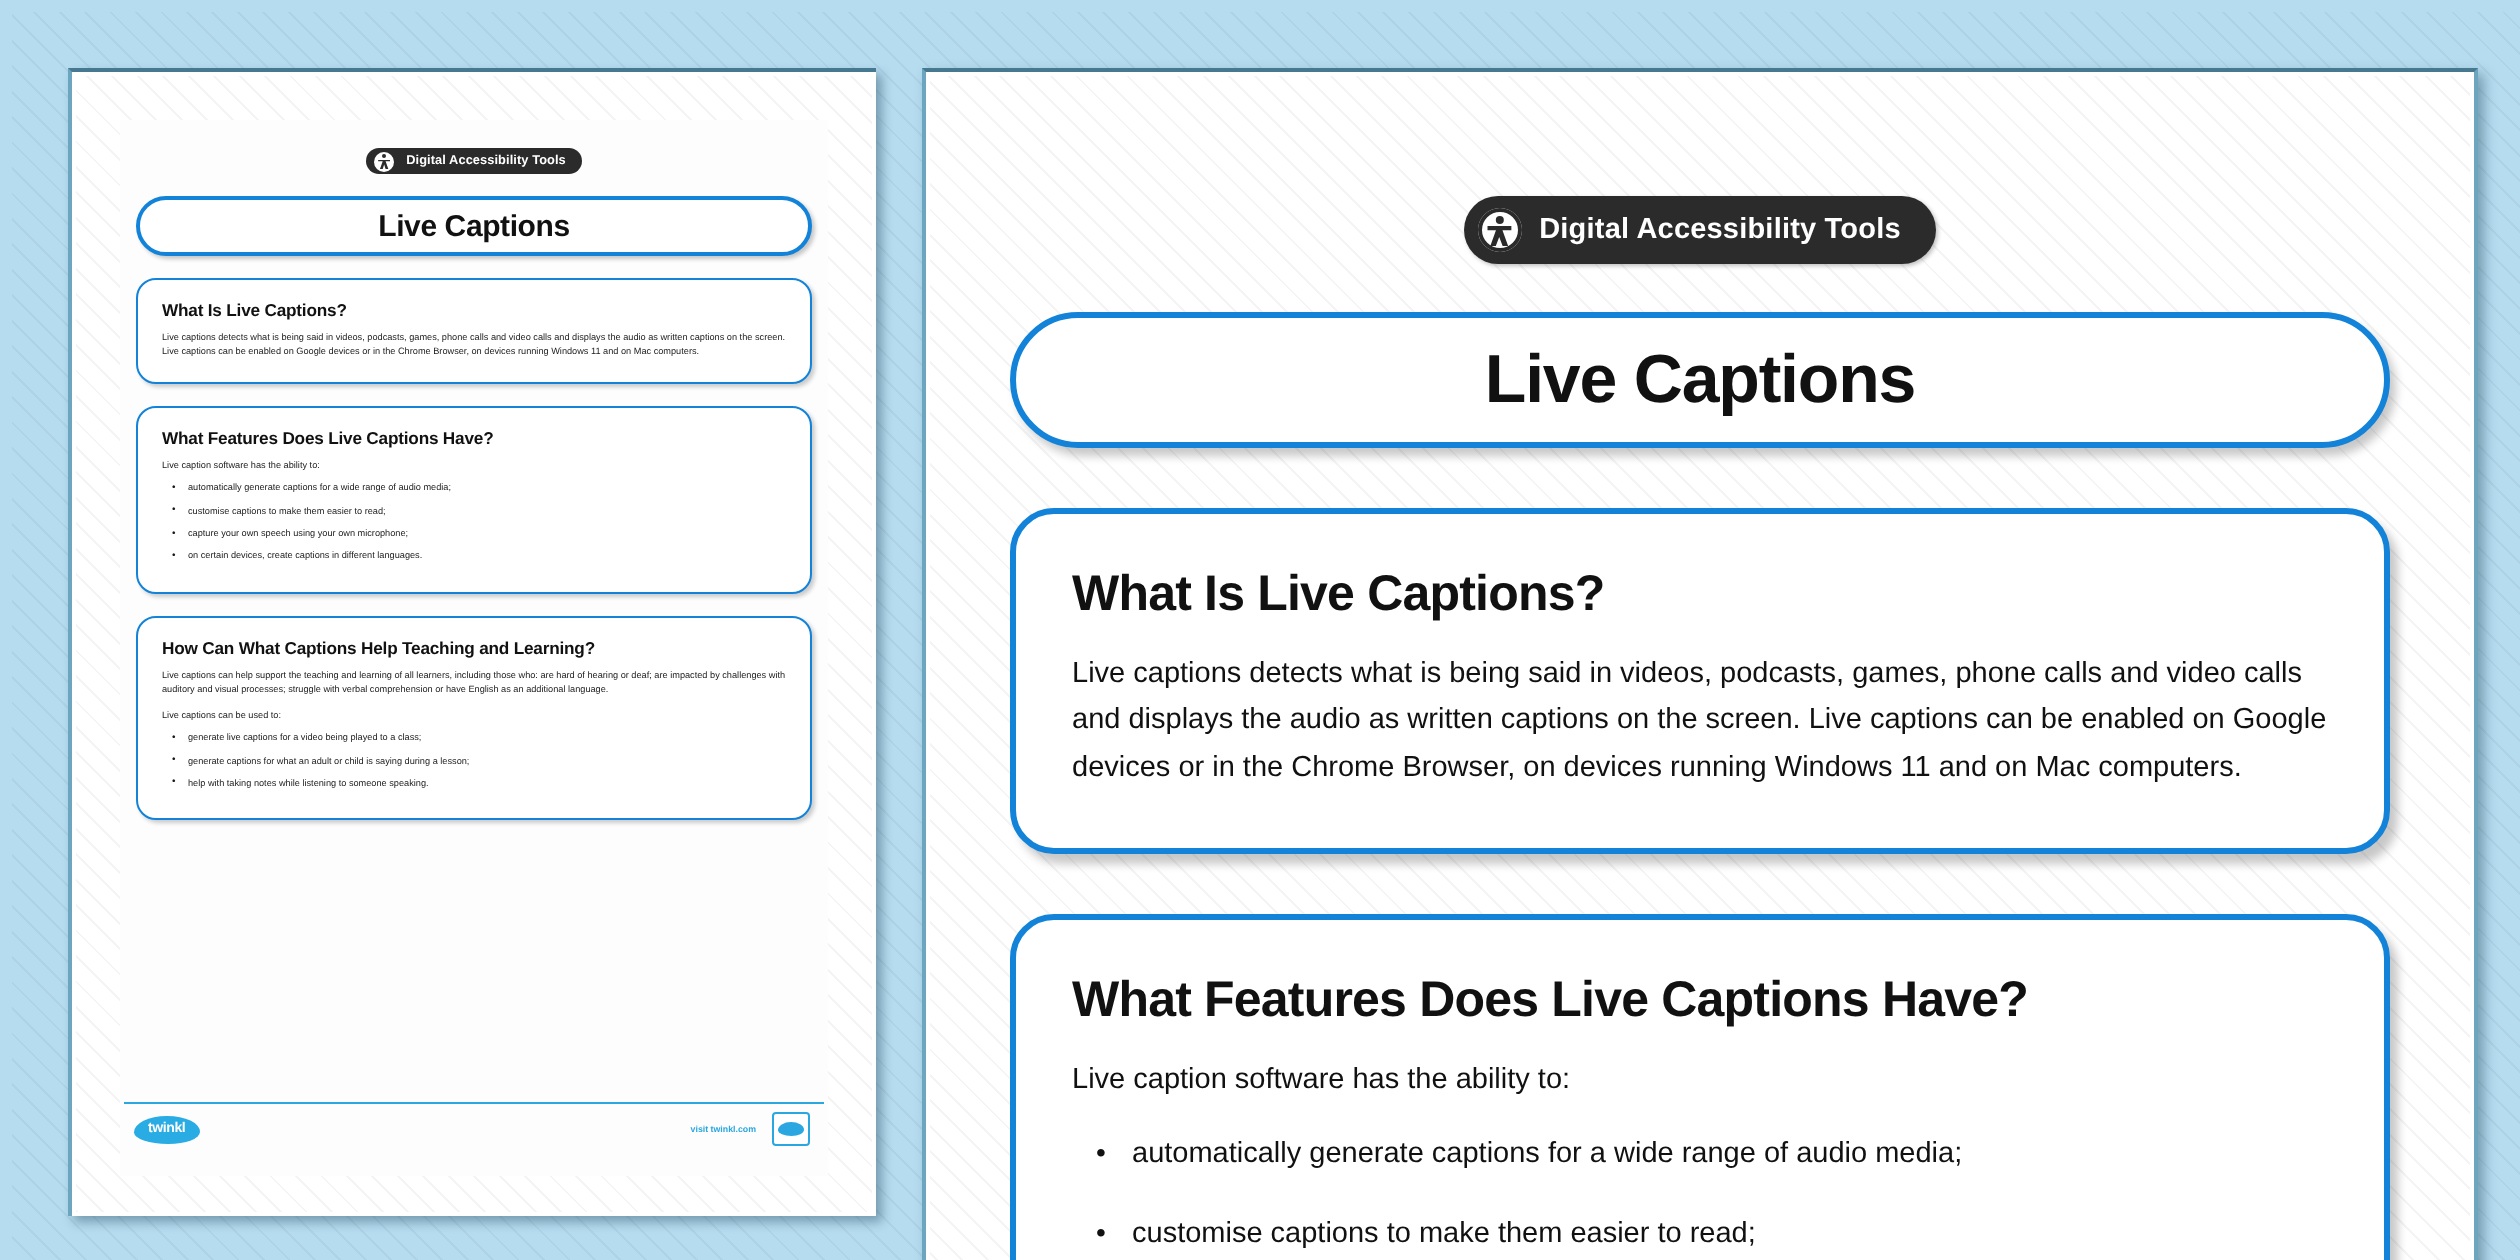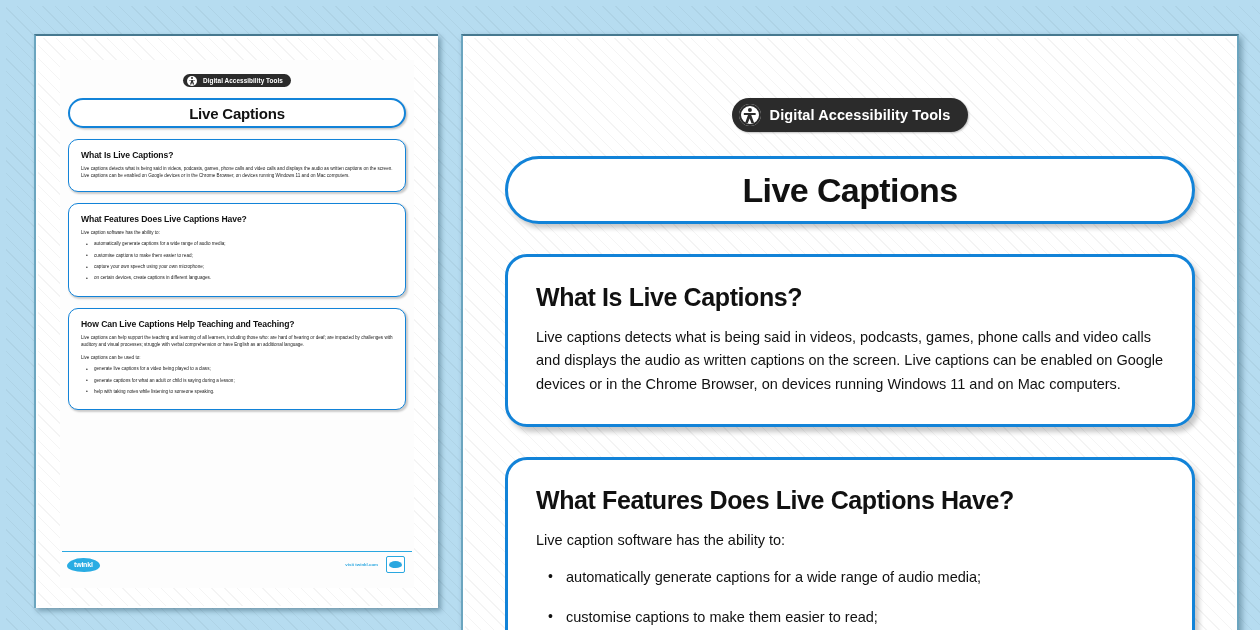--- a/index.html
+++ b/index.html
@@ -364,21 +364,21 @@
       <p>Live caption software has the ability to:</p>
       <ul>
         <li>automatically generate captions for a wide range of audio media;</li>
         <li>customise captions to make them easier to read;</li>
         <li>capture your own speech using your own microphone;</li>
         <li>on certain devices, create captions in different languages.</li>
       </ul>
     </div>
 
     <div class="t-card">
-      <h3>How Can Live Captions Help Teaching and Teaching?</h3>
+      <h3>How Can What Captions Help Teaching and Learning?</h3>
       <p>Live captions can help support the teaching and learning of all learners, including those who: are hard of hearing or deaf; are impacted by challenges with auditory and visual processes; struggle with verbal comprehension or have English as an additional language.</p>
       <p>Live captions can be used to:</p>
       <ul>
         <li>generate live captions for a video being played to a class;</li>
         <li>generate captions for what an adult or child is saying during a lesson;</li>
         <li>help with taking notes while listening to someone speaking.</li>
       </ul>
     </div>
 
     <div class="t-footer">

